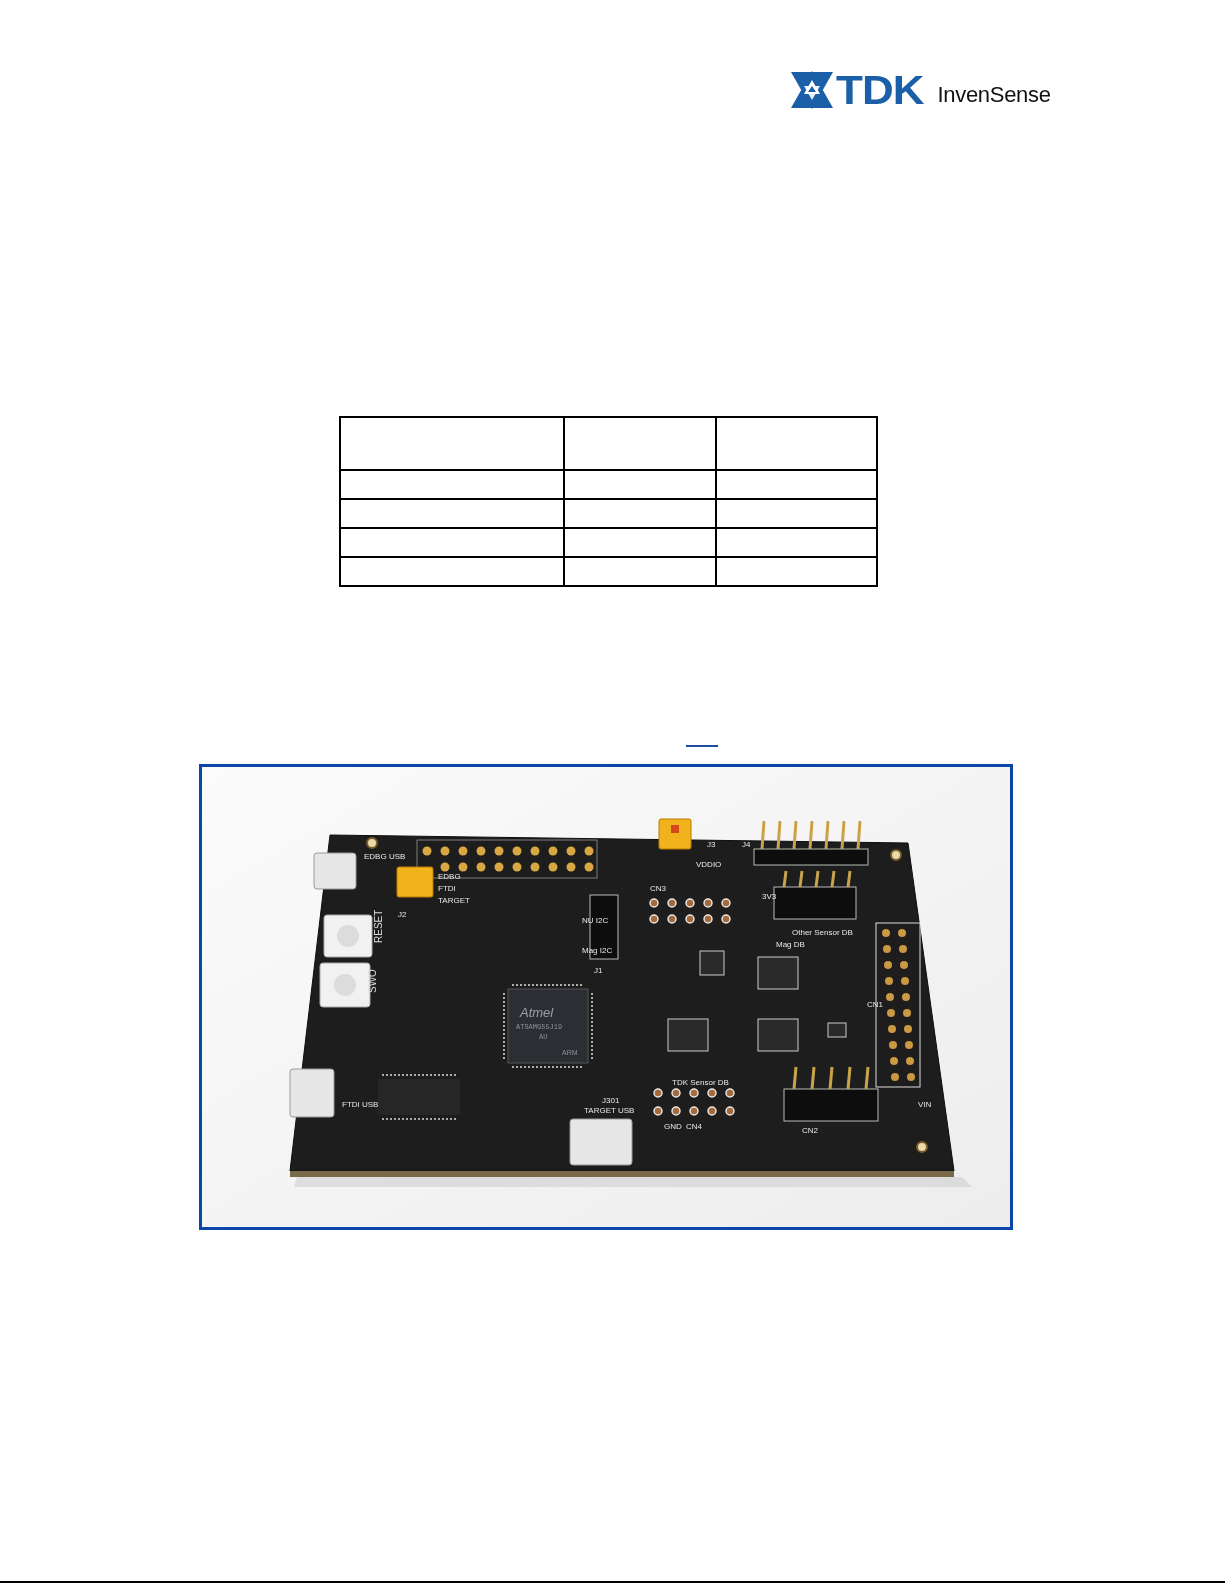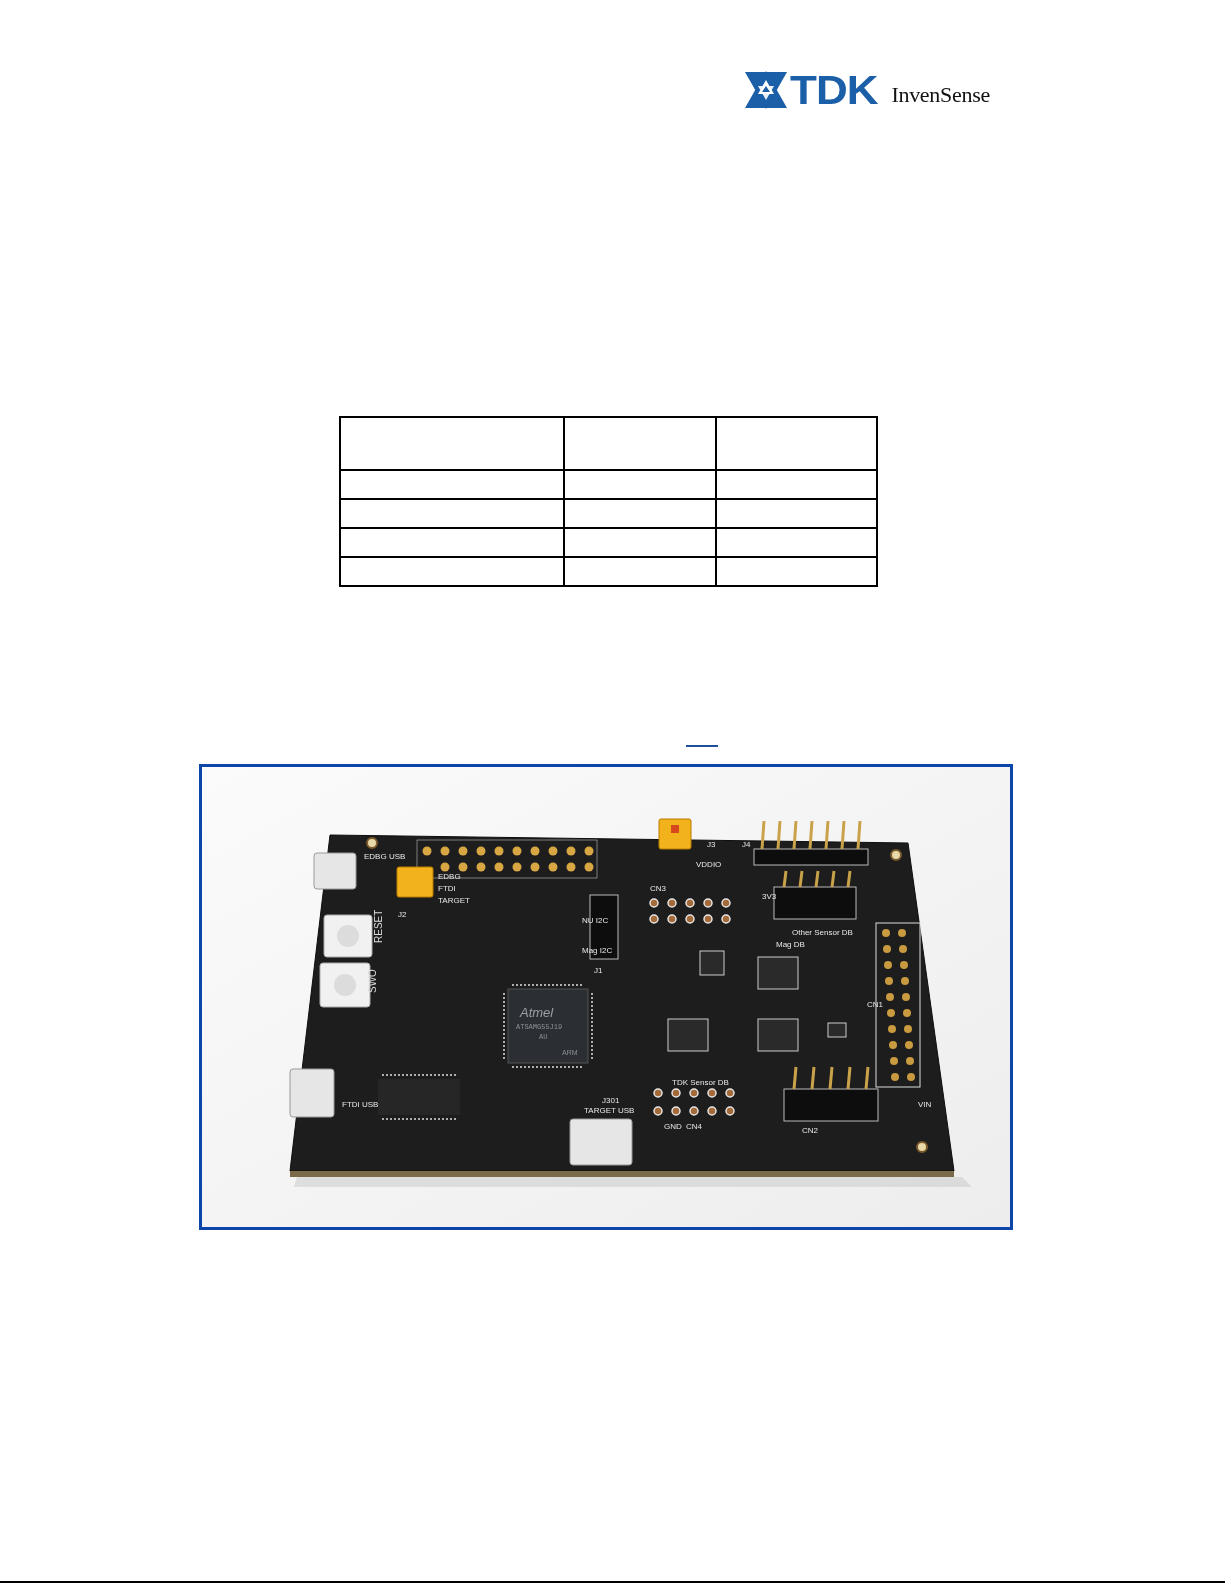--- a/index.html
+++ b/index.html
@@ -3,28 +3,28 @@
 <meta charset="utf-8">
 <style>
   html, body { margin: 0; padding: 0; background: #ffffff; }
   body {
     width: 1225px; height: 1585px; position: relative; overflow: hidden;
     font-family: "Liberation Sans", sans-serif; color: #000;
   }
   .abs { position: absolute; }
 
   
-  .logo { left: 744px; top: 68px; width: 290px; height: 44px; display: flex; align-items: center; }
+  .logo { left: 790px; top: 68px; width: 290px; height: 44px; display: flex; align-items: center; }
   .logo-mark { width: 44px; height: 40px; }
   .logo-tdk {
     font-family: "Liberation Sans", sans-serif; font-weight: 700; font-size: 44px; letter-spacing: -1px;
     color: #1a5fa8; line-height: 40px; margin-left: 2px; transform: scaleY(0.92);
   }
   .logo-inv {
-    font-family: Liberation Serif, serif; font-size: 22px; color: #111;
+    font-family: Liberation Sans, sans-serif; font-size: 22px; color: #111;
     margin-left: 14px; margin-top: 10px; letter-spacing: -0.3px;
   }
 
   
   .spec-table {
     left: 339px; top: 416px; border-collapse: collapse; table-layout: fixed;
   }
   .spec-table td {
     border: 2px solid #000; padding: 0 8px; font-size: 14px; vertical-align: middle;
   }

